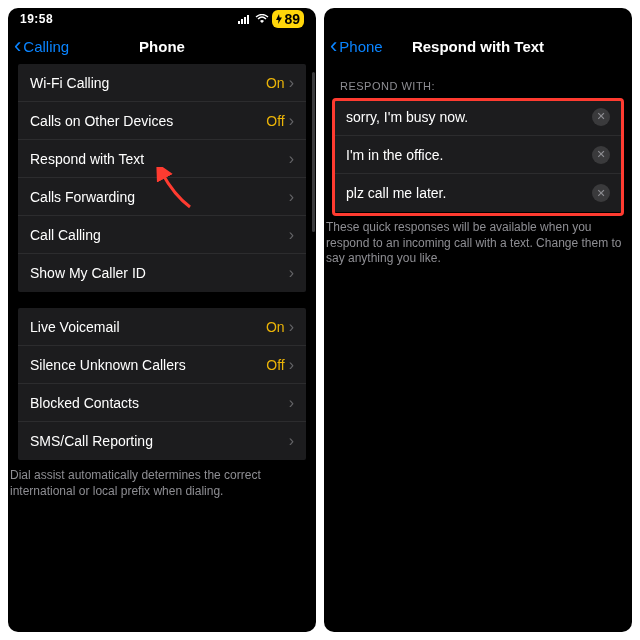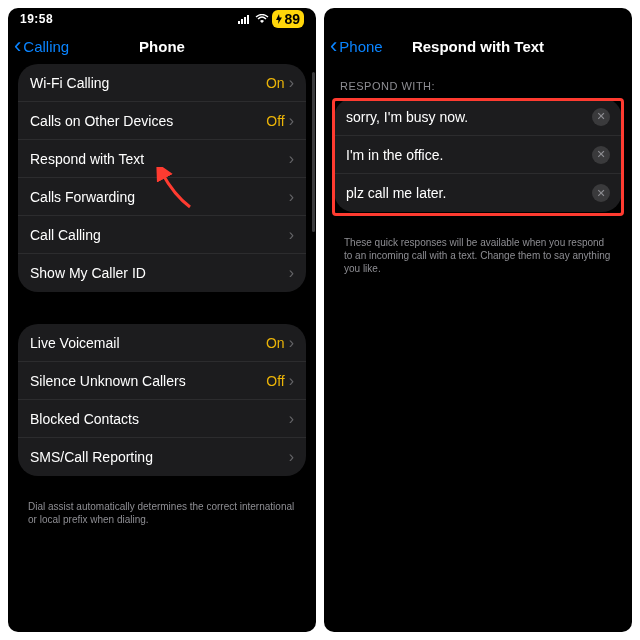--- a/index.html
+++ b/index.html
@@ -10,29 +10,29 @@
     .shot.right{right:8px;width:308px}
     .statusbar{display:flex;justify-content:space-between;padding:4px 12px 2px;height:20px;font-size:12px}
     .sb-time{font-weight:600;letter-spacing:0.5px}
     .sb-icons{display:flex;align-items:center;gap:3px}
     .battery-pill{display:inline-flex;align-items:center;gap:2px;background:#ffd60a;color:#000;border-radius:6px;padding:1px 4px;font-size:14px;font-weight:700}
     .navbar{position:relative;display:flex;align-items:center;height:36px}
     .back{position:absolute;left:6px;display:flex;align-items:center;gap:2px;color:#0a84ff;font-size:15px}
     .back .chev{display:inline-block}
     .title{margin:0 auto;font-size:15px;font-weight:600;color:#fff}
     .section-header{padding:16px 16px 6px;font-size:11px;letter-spacing:0.5px;color:#8e8e93;text-transform:uppercase}
-    .group{margin:0 10px 32px;background:#1c1c1e;border-radius:20px;overflow:hidden}
+    .group{margin:0 10px 16px;background:#1c1c1e;border-radius:2px;overflow:hidden}
     .row{display:flex;align-items:center;height:38px;padding:0 12px;border-bottom:0.5px solid #2c2c2e}
     .row:last-child{border-bottom:none}
     .row .label{flex:1;font-size:14px;color:#fff}
     .row .value{font-size:14px;color:#eab308;margin-right:4px}
     .row .chev-r{color:#636366}
     .toggle{position:relative;width:40px;height:24px;background:#34c759;border-radius:12px}
     .toggle .knob{position:absolute;top:2px;right:2px;width:20px;height:20px;background:#fff;border-radius:50%;box-shadow:0 1px 1px rgba(0,0,0,.3)}
-    .footer-note{padding:4px 20px 12px;font-size:10px;line-height:1.3;color:#8e8e93}
+    .footer-note{padding:4px 2px 12px;font-size:12px;line-height:1.3;color:#8e8e93}
     .scroll-indicator{position:absolute;right:1px;top:64px;width:3px;height:160px;background:#3a3a3c;border-radius:2px}
     .clear-btn{width:18px;height:18px;border-radius:50%;background:#3a3a3c;display:flex;align-items:center;justify-content:center;color:#8e8e93;font-size:11px;line-height:1}
     .highlight-box{position:absolute;border:3px solid #ff3b30;border-radius:4px;pointer-events:none}
     .arrow-svg{position:absolute;pointer-events:none}
     svg{display:block}
   </style>
 </head>
 <body>
 
 <div class="stage">

